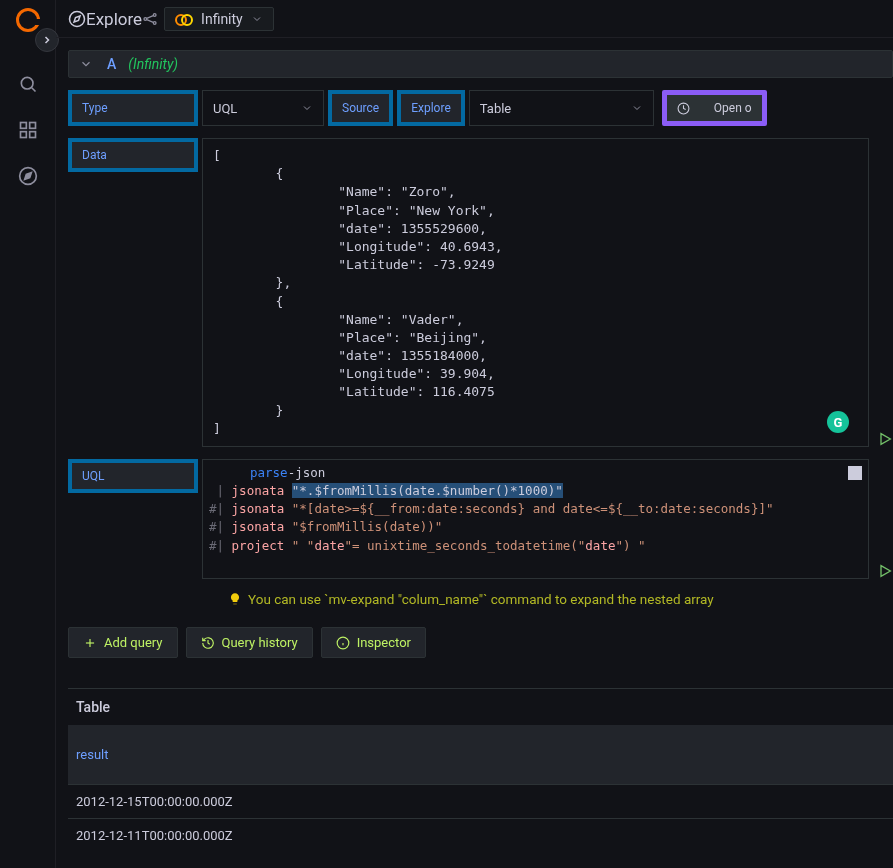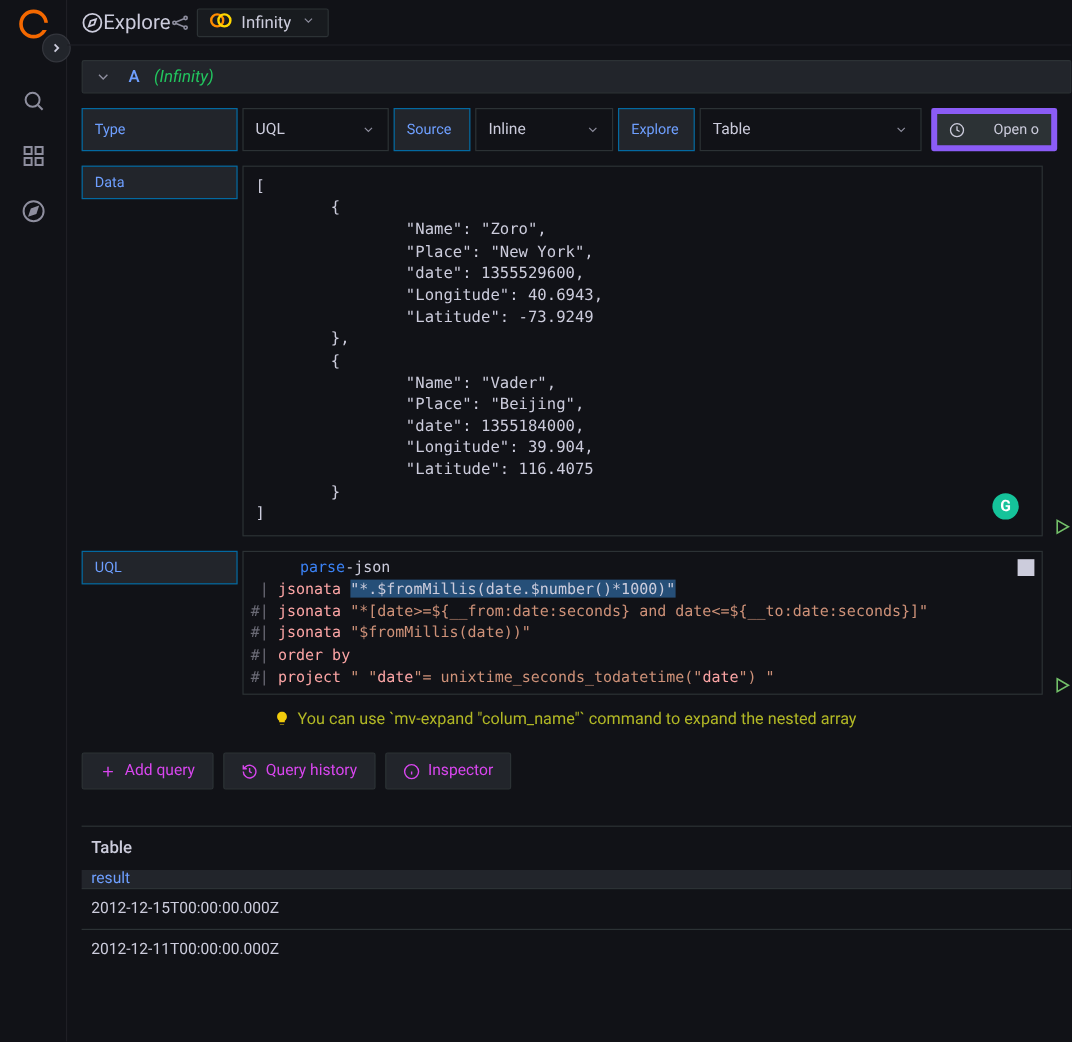--- a/index.html
+++ b/index.html
@@ -79,21 +79,21 @@
   display: flex;
   align-items: center;
   gap: 6px;
 }
 .ds-picker {
   background: #181b1f;
   border: 1px solid #2c3235;
   border-radius: 2px;
   padding: 3px 10px;
   display: flex;
-  align-items: flex-start;
+  align-items: center;
   gap: 8px;
   margin-left: 6px;
 }
 .infinity-icon {
   width: 18px;
   height: 10px;
   position: relative;
   display: inline-block;
 }
 .infinity-icon::before, .infinity-icon::after {
@@ -142,21 +142,21 @@
   font-style: italic;
 }
 .labeled-row {
   display: flex;
   align-items: stretch;
   gap: 4px;
   margin-right: 0;
 }
 .field-label {
   background: #22252b;
-  border: 1px solid #0369a1;
+  border: 4px solid #0369a1;
   color: #6e9fff;
   padding: 6px 10px;
   min-width: 130px;
   font-size: 12px;
   display: flex;
   align-items: center;
 }
 .field-label.short { min-width: 64px; }
 .field-select {
   background: #111217;
@@ -263,39 +263,39 @@
 .btn-row {
   display: flex;
   gap: 8px;
   padding-top: 8px;
 }
 .btn {
   background: #22252b;
   border: 1px solid #2c3235;
   border-radius: 2px;
   padding: 7px 14px;
-  color: #d946ef;
+  color: #bef264;
   display: flex;
   align-items: center;
   gap: 7px;
   cursor: pointer;
   font-size: 13px;
 }
 .results {
   margin-top: 18px;
   border-top: 1px solid #2c3235;
 }
 .results-header {
   padding: 10px 8px;
   color: #ccccdc;
   font-weight: 500;
 }
 .results-col {
   background: #22252b;
-  padding: 0 8px;
+  padding: 22px 8px;
   color: #6e9fff;
   font-size: 13px;
 }
 .results-row {
   padding: 9px 8px;
   border-top: 1px solid #2c3235;
   color: #ccccdc;
   font-size: 13px;
 }
 svg { display: block; }
@@ -371,26 +371,20 @@
 
     <div class="labeled-row">
       <div class="field-label">Type</div>
       <div class="field-select">
         <span>UQL</span>
         <svg width="12" height="12" viewBox="0 0 24 24" fill="none" stroke="#8e8e9e" stroke-width="2">
             <polyline points="6 9 12 15 18 9"></polyline>
           </svg>
       </div>
       <div class="field-label short">Source</div>
-      <div class="field-select med">
-        <span>Inline</span>
-        <svg width="12" height="12" viewBox="0 0 24 24" fill="none" stroke="#8e8e9e" stroke-width="2">
-            <polyline points="6 9 12 15 18 9"></polyline>
-          </svg>
-      </div>
       <div class="field-label short">Explore</div>
       <div class="field-select wide">
         <span>Table</span>
         <svg width="12" height="12" viewBox="0 0 24 24" fill="none" stroke="#8e8e9e" stroke-width="2">
             <polyline points="6 9 12 15 18 9"></polyline>
           </svg>
       </div>
       <div class="open-btn">
         <svg width="13" height="13" viewBox="0 0 24 24" fill="none" stroke="currentColor" stroke-width="2">
             <circle cx="12" cy="12" r="10"></circle>
@@ -429,21 +423,20 @@
     </div>
 
     <div class="data-area">
       <div class="field-label" style="align-self:flex-start">UQL</div>
       <div class="uql-area">
         <span class="copy-badge"></span>
         <div class="code-line"><span class="kw-pink">parse</span><span>-json</span></div>
         <div class="code-line"> <span class="pipe">|</span> <span class="kw-cyan">jsonata</span> <span class="kw-selected">"*.$fromMillis(date.$number()*1000)"</span></div>
         <div class="code-line"><span class="kw-comment">#</span><span class="pipe">|</span> <span class="kw-cyan">jsonata</span> <span class="kw-str">"*[date&gt;=${__from:date:seconds} and date&lt;=${__to:date:seconds}]"</span></div>
         <div class="code-line"><span class="kw-comment">#</span><span class="pipe">|</span> <span class="kw-cyan">jsonata</span> <span class="kw-str">"$fromMillis(date))"</span></div>
-        <div class="code-line"><span class="kw-comment">#</span><span class="pipe">|</span> <span class="kw-cyan">order by</span></div>
         <div class="code-line"><span class="kw-comment">#</span><span class="pipe">|</span> <span class="kw-cyan">project</span> <span class="kw-str">" "</span><span class="kw-cyan">date</span><span class="kw-str">"= unixtime_seconds_todatetime("</span><span class="kw-cyan">date</span><span class="kw-str">") "</span></div>
       </div>
       <div class="play-icon">
         <svg width="16" height="16" viewBox="0 0 24 24" fill="none" stroke="currentColor" stroke-width="2">
             <polygon points="6 4 20 12 6 20 6 4"></polygon>
           </svg>
       </div>
     </div>
 
     <div class="hint">

